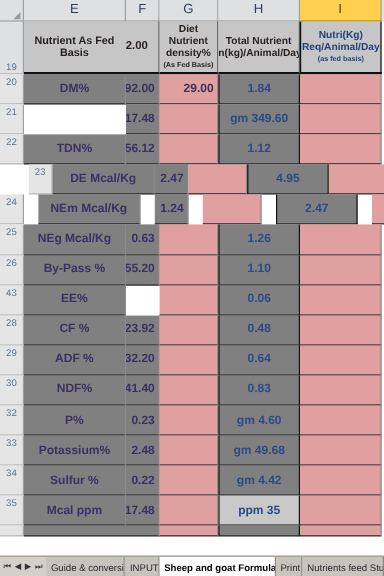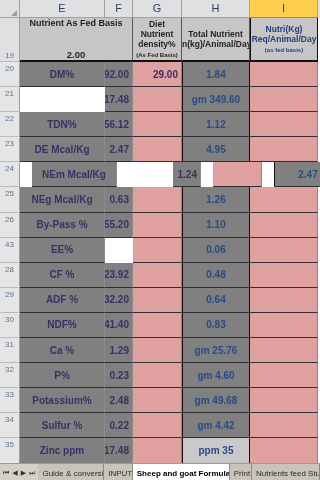--- a/index.html
+++ b/index.html
@@ -113,21 +113,21 @@
     justify-content: center;
     text-align: center;
     font-size: 8.5px;
     font-weight: bold;
     color: #241d1d;
     line-height: 10px;
     padding: 1px 1px;
     overflow: hidden;
   }
   .hdr-cell.ef {
-    flex-direction: column;
+    flex-direction: row;
     justify-content: space-between;
     padding: 0 4px;
   }
   .hdr-cell .sub {
     font-size: 6px;
     font-weight: bold;
     margin-top: 1px;
   }
   .hdr-cell.blue-txt { color: #23407a; border-left: 1px solid #111; border-right: 1px solid #111; }
   .hdr-rowhdr {
@@ -242,32 +242,32 @@
         <div class="cell pink" style="width:68px;flex:0 0 68px;"></div>
       </div>
       <div class="grid-row" style="height: 25.1px;">
         <div class="rowhdr">22</div>
         <div class="cell gray name" style="width:85px;flex:0 0 85px;">TDN%</div>
         <div class="cell gray num" style="width:28px;flex:0 0 28px;">56.12</div>
         <div class="cell pink num" style="width:49px;flex:0 0 49px;"></div>
         <div class="cell gray ctr val-blue" style="width: 68px; flex: 0 0 68px; border-left: 1px solid rgb(17, 17, 17); border-right: 1px solid rgb(17, 17, 17); color: rgb(42, 74, 134);">1.12</div>
         <div class="cell pink" style="width:68px;flex:0 0 68px;"></div>
       </div>
-      <div class="grid-row" style="height: 25.1px;">
+      <div class="grid-row" style="height: 25.1px; padding-left: 24px;">
         <div class="rowhdr">23</div>
         <div class="cell gray name" style="width:85px;flex:0 0 85px;">DE Mcal/Kg</div>
         <div class="cell gray num" style="width:28px;flex:0 0 28px;">2.47</div>
         <div class="cell pink num" style="width:49px;flex:0 0 49px;"></div>
         <div class="cell gray ctr val-blue" style="width: 68px; flex: 0 0 68px; border-left: 1px solid rgb(17, 17, 17); border-right: 1px solid rgb(17, 17, 17); color: rgb(42, 74, 134);">4.95</div>
         <div class="cell pink" style="width:68px;flex:0 0 68px;"></div>
       </div>
       <div class="grid-row" style="height: 25.1px; gap: 12px;">
         <div class="rowhdr">24</div>
         <div class="cell gray name" style="width:85px;flex:0 0 85px;">NEm Mcal/Kg</div>
-        <div class="cell gray num" style="width:28px;flex:0 0 28px;margin-left:44px;">1.24</div>
+        <div class="cell gray num" style="width:28px;flex:0 0 28px;">1.24</div>
         <div class="cell pink num" style="width:49px;flex:0 0 49px;"></div>
         <div class="cell gray ctr val-blue" style="width: 68px; flex: 0 0 68px; border-left: 1px solid rgb(17, 17, 17); border-right: 1px solid rgb(17, 17, 17); color: rgb(42, 74, 134);">2.47</div>
         <div class="cell pink" style="width:68px;flex:0 0 68px;"></div>
       </div>
       <div class="grid-row" style="height: 25.1px;">
         <div class="rowhdr">25</div>
         <div class="cell gray name" style="width:85px;flex:0 0 85px;">NEg Mcal/Kg</div>
         <div class="cell gray num" style="width:28px;flex:0 0 28px;">0.63</div>
         <div class="cell pink num" style="width:49px;flex:0 0 49px;"></div>
         <div class="cell gray ctr val-blue" style="width: 68px; flex: 0 0 68px; border-left: 1px solid rgb(17, 17, 17); border-right: 1px solid rgb(17, 17, 17); color: rgb(42, 74, 134);">1.26</div>
@@ -307,28 +307,20 @@
       </div>
       <div class="grid-row" style="height: 25.1px;">
         <div class="rowhdr">30</div>
         <div class="cell gray name" style="width:85px;flex:0 0 85px;">NDF%</div>
         <div class="cell gray num" style="width:28px;flex:0 0 28px;">41.40</div>
         <div class="cell pink num" style="width:49px;flex:0 0 49px;"></div>
         <div class="cell gray ctr val-blue" style="width: 68px; flex: 0 0 68px; border-left: 1px solid rgb(17, 17, 17); border-right: 1px solid rgb(17, 17, 17); color: rgb(42, 74, 134);">0.83</div>
         <div class="cell pink" style="width:68px;flex:0 0 68px;"></div>
       </div>
       <div class="grid-row" style="height: 25.1px;">
-        <div class="rowhdr">31</div>
-        <div class="cell gray name" style="width:85px;flex:0 0 85px;">Ca %</div>
-        <div class="cell gray num" style="width:28px;flex:0 0 28px;">1.29</div>
-        <div class="cell pink num" style="width:49px;flex:0 0 49px;"></div>
-        <div class="cell gray ctr val-blue" style="width: 68px; flex: 0 0 68px; border-left: 1px solid rgb(17, 17, 17); border-right: 1px solid rgb(17, 17, 17); color: rgb(42, 74, 134);">gm 25.76</div>
-        <div class="cell pink" style="width:68px;flex:0 0 68px;"></div>
-      </div>
-      <div class="grid-row" style="height: 25.1px;">
         <div class="rowhdr">32</div>
         <div class="cell gray name" style="width:85px;flex:0 0 85px;">P%</div>
         <div class="cell gray num" style="width:28px;flex:0 0 28px;">0.23</div>
         <div class="cell pink num" style="width:49px;flex:0 0 49px;"></div>
         <div class="cell gray ctr val-blue" style="width: 68px; flex: 0 0 68px; border-left: 1px solid rgb(17, 17, 17); border-right: 1px solid rgb(17, 17, 17); color: rgb(42, 74, 134);">gm 4.60</div>
         <div class="cell pink" style="width:68px;flex:0 0 68px;"></div>
       </div>
       <div class="grid-row" style="height: 25.1px;">
         <div class="rowhdr">33</div>
         <div class="cell gray name" style="width:85px;flex:0 0 85px;">Potassium%</div>
@@ -340,21 +332,21 @@
       <div class="grid-row" style="height: 25.1px;">
         <div class="rowhdr">34</div>
         <div class="cell gray name" style="width:85px;flex:0 0 85px;">Sulfur %</div>
         <div class="cell gray num" style="width:28px;flex:0 0 28px;">0.22</div>
         <div class="cell pink num" style="width:49px;flex:0 0 49px;"></div>
         <div class="cell gray ctr val-blue" style="width: 68px; flex: 0 0 68px; border-left: 1px solid rgb(17, 17, 17); border-right: 1px solid rgb(17, 17, 17); color: rgb(42, 74, 134);">gm 4.42</div>
         <div class="cell pink" style="width:68px;flex:0 0 68px;"></div>
       </div>
       <div class="grid-row" style="height: 25.1px;">
         <div class="rowhdr">35</div>
-        <div class="cell gray name" style="width:85px;flex:0 0 85px;">Zinc ppm</div>
+        <div class="cell gray name" style="width:85px;flex:0 0 85px;">Mcal ppm</div>
         <div class="cell gray num" style="width:28px;flex:0 0 28px;">17.48</div>
         <div class="cell pink num" style="width:49px;flex:0 0 49px;"></div>
         <div class="cell ltgray ctr val-blue" style="width: 68px; flex: 0 0 68px; border-left: 1px solid rgb(17, 17, 17); border-right: 1px solid rgb(17, 17, 17); color: rgb(42, 74, 134);">ppm 35</div>
         <div class="cell pink" style="width:68px;flex:0 0 68px;"></div>
       </div>
       <div class="grid-row partial-row">
         <div class="rowhdr"></div>
         <div class="cell gray" style="width:113px;flex:0 0 113px;"></div>
         <div class="cell pink" style="width:49px;flex:0 0 49px;"></div>
         <div class="cell gray" style="width:68px;flex:0 0 68px;border-left:1px solid #111;border-right:1px solid #111;"></div>

